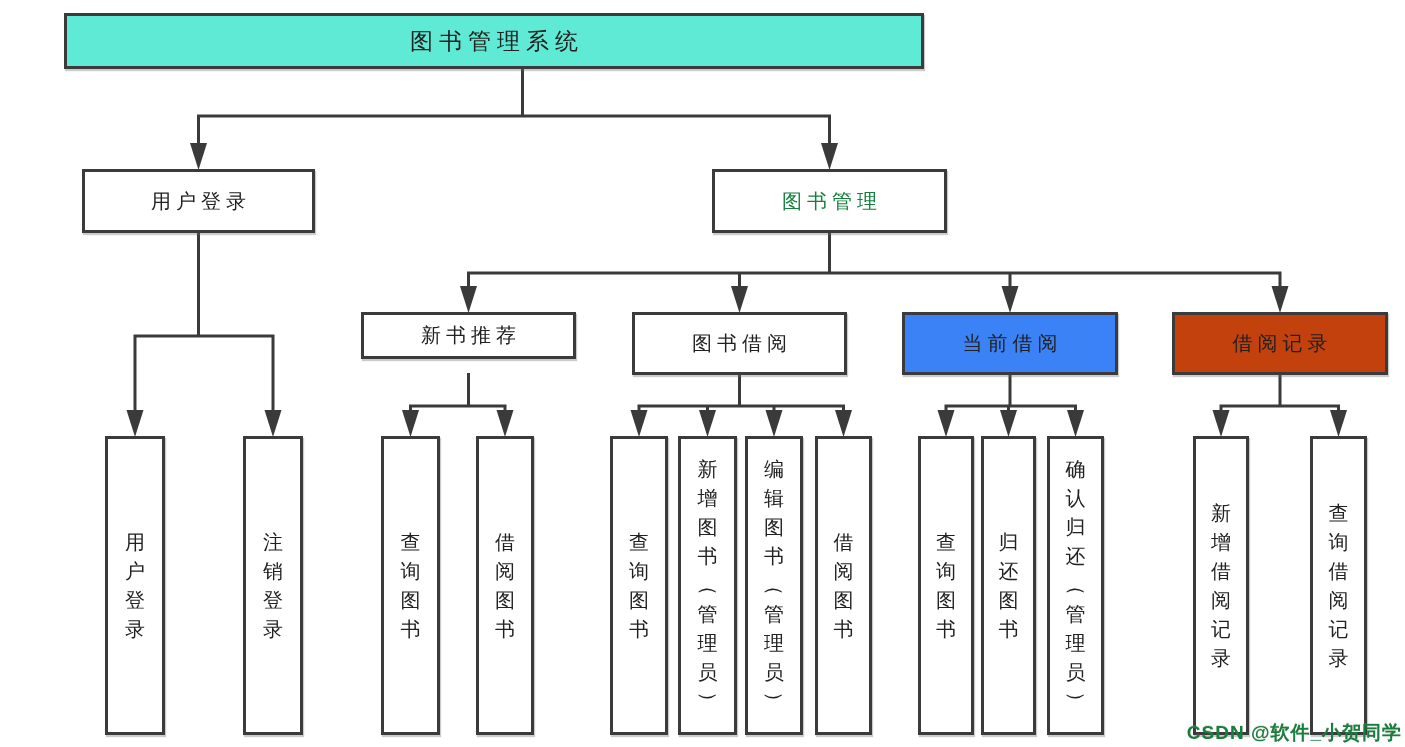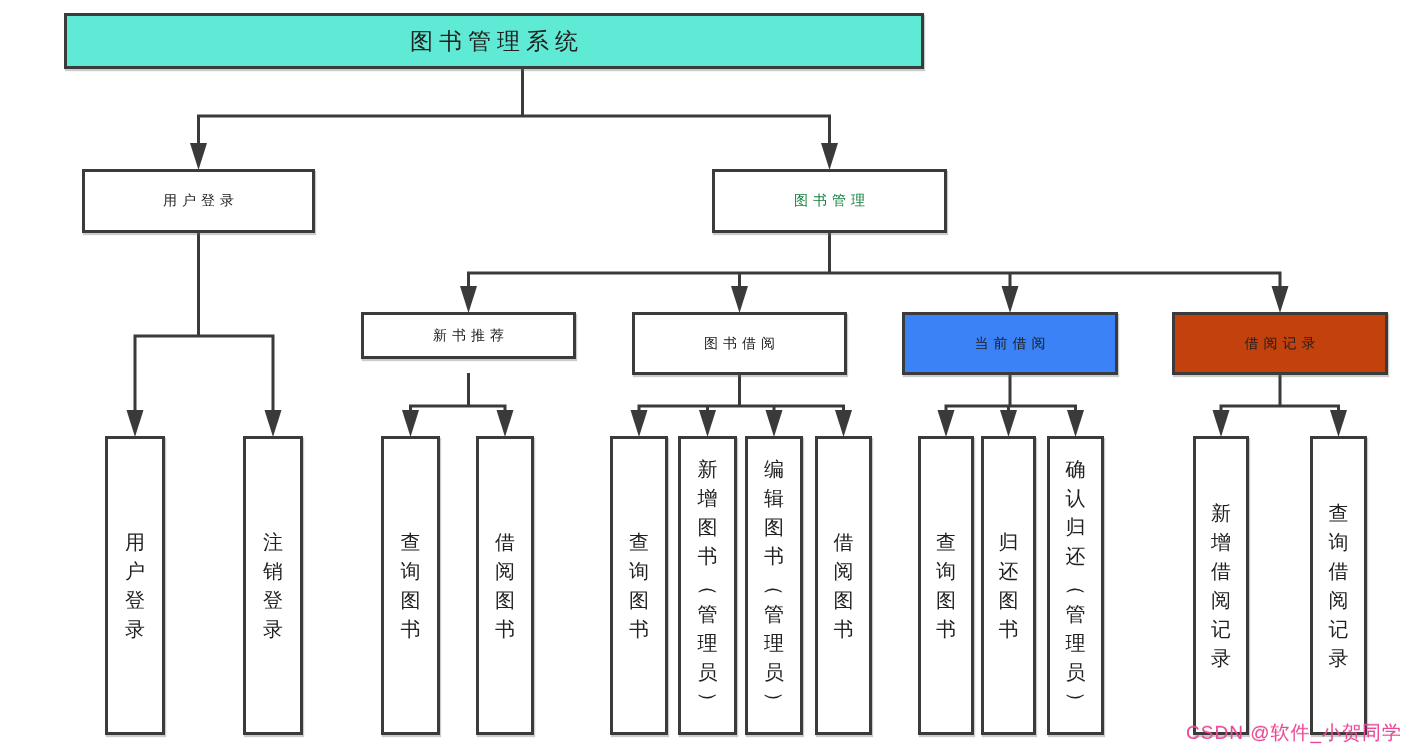--- a/index.html
+++ b/index.html
@@ -10,21 +10,21 @@
   }
   #stage{position:absolute;inset:0;}
   #connectors{position:absolute;left:0;top:0;z-index:1;}
   .node{
     position:absolute;z-index:2;box-sizing:border-box;
     background:#ffffff;border:3px solid #3b3b3b;
     box-shadow:1px 2px 1px rgba(110,110,110,.35);
     display:flex;align-items:center;justify-content:center;
   }
   .node .label{
-    color:#212121;font-size:14px;letter-spacing:5px;text-indent:5px;
+    color:#212121;font-size:20px;letter-spacing:5px;text-indent:5px;
     white-space:nowrap;
   }
   .node.root .label{font-size:23px;letter-spacing:6px;text-indent:6px;}
   .node.v .label{
     display:flex;flex-direction:column;align-items:center;justify-content:center;
     letter-spacing:0;text-indent:0;font-size:20px;line-height:29px;
   }
   .node.v .vchar{display:block;height:29px;text-align:center;}
   .node.v .vchar.rot{transform:rotate(90deg);}
   #watermark{
@@ -53,21 +53,21 @@
       <polygon points="699,410 716,410 707.5,437" fill="#3a3a3a"></polygon>
       <polygon points="765.5,410 782.5,410 774,437" fill="#3a3a3a"></polygon>
       <polygon points="835,410 852,410 843.5,437" fill="#3a3a3a"></polygon>
       <polygon points="937.5,410 954.5,410 946,437" fill="#3a3a3a"></polygon>
       <polygon points="1000,410 1017,410 1008.5,437" fill="#3a3a3a"></polygon>
       <polygon points="1067,410 1084,410 1075.5,437" fill="#3a3a3a"></polygon>
       <polygon points="1212.5,410 1229.5,410 1221,437" fill="#3a3a3a"></polygon>
       <polygon points="1330,410 1347,410 1338.5,437" fill="#3a3a3a"></polygon>
     </svg>
 
-  <div id="watermark" style="color: #ec4899;">CSDN @软件_小贺同学</div>
+  <div id="watermark" style="color: #15803d; font-weight: bold;">CSDN @软件_小贺同学</div>
 <div class="node root" style="left: 20px; top: 13px; width: 860px; height: 56px; border-color: rgb(59, 59, 59); background: #5eead4; margin-left: 44px;">
       <span class="label" style="color: rgb(33, 33, 33);">图书管理系统</span>
     </div>
     <div class="node" style="left: 82px; top: 169px; width: 233px; height: 64px; border-color: rgb(59, 59, 59); background: rgb(255, 255, 255);">
       <span class="label" style="color: rgb(33, 33, 33);">用户登录</span>
     </div>
     <div class="node" style="left: 712px; top: 169px; width: 235px; height: 64px; border-color: rgb(59, 59, 59); background: rgb(255, 255, 255);">
       <span class="label" style="color: #15803d;">图书管理</span>
     </div>
     <div class="node" style="left: 361px; top: 312px; width: 215px; height: 47px; border-color: rgb(59, 59, 59); background: rgb(255, 255, 255);">

